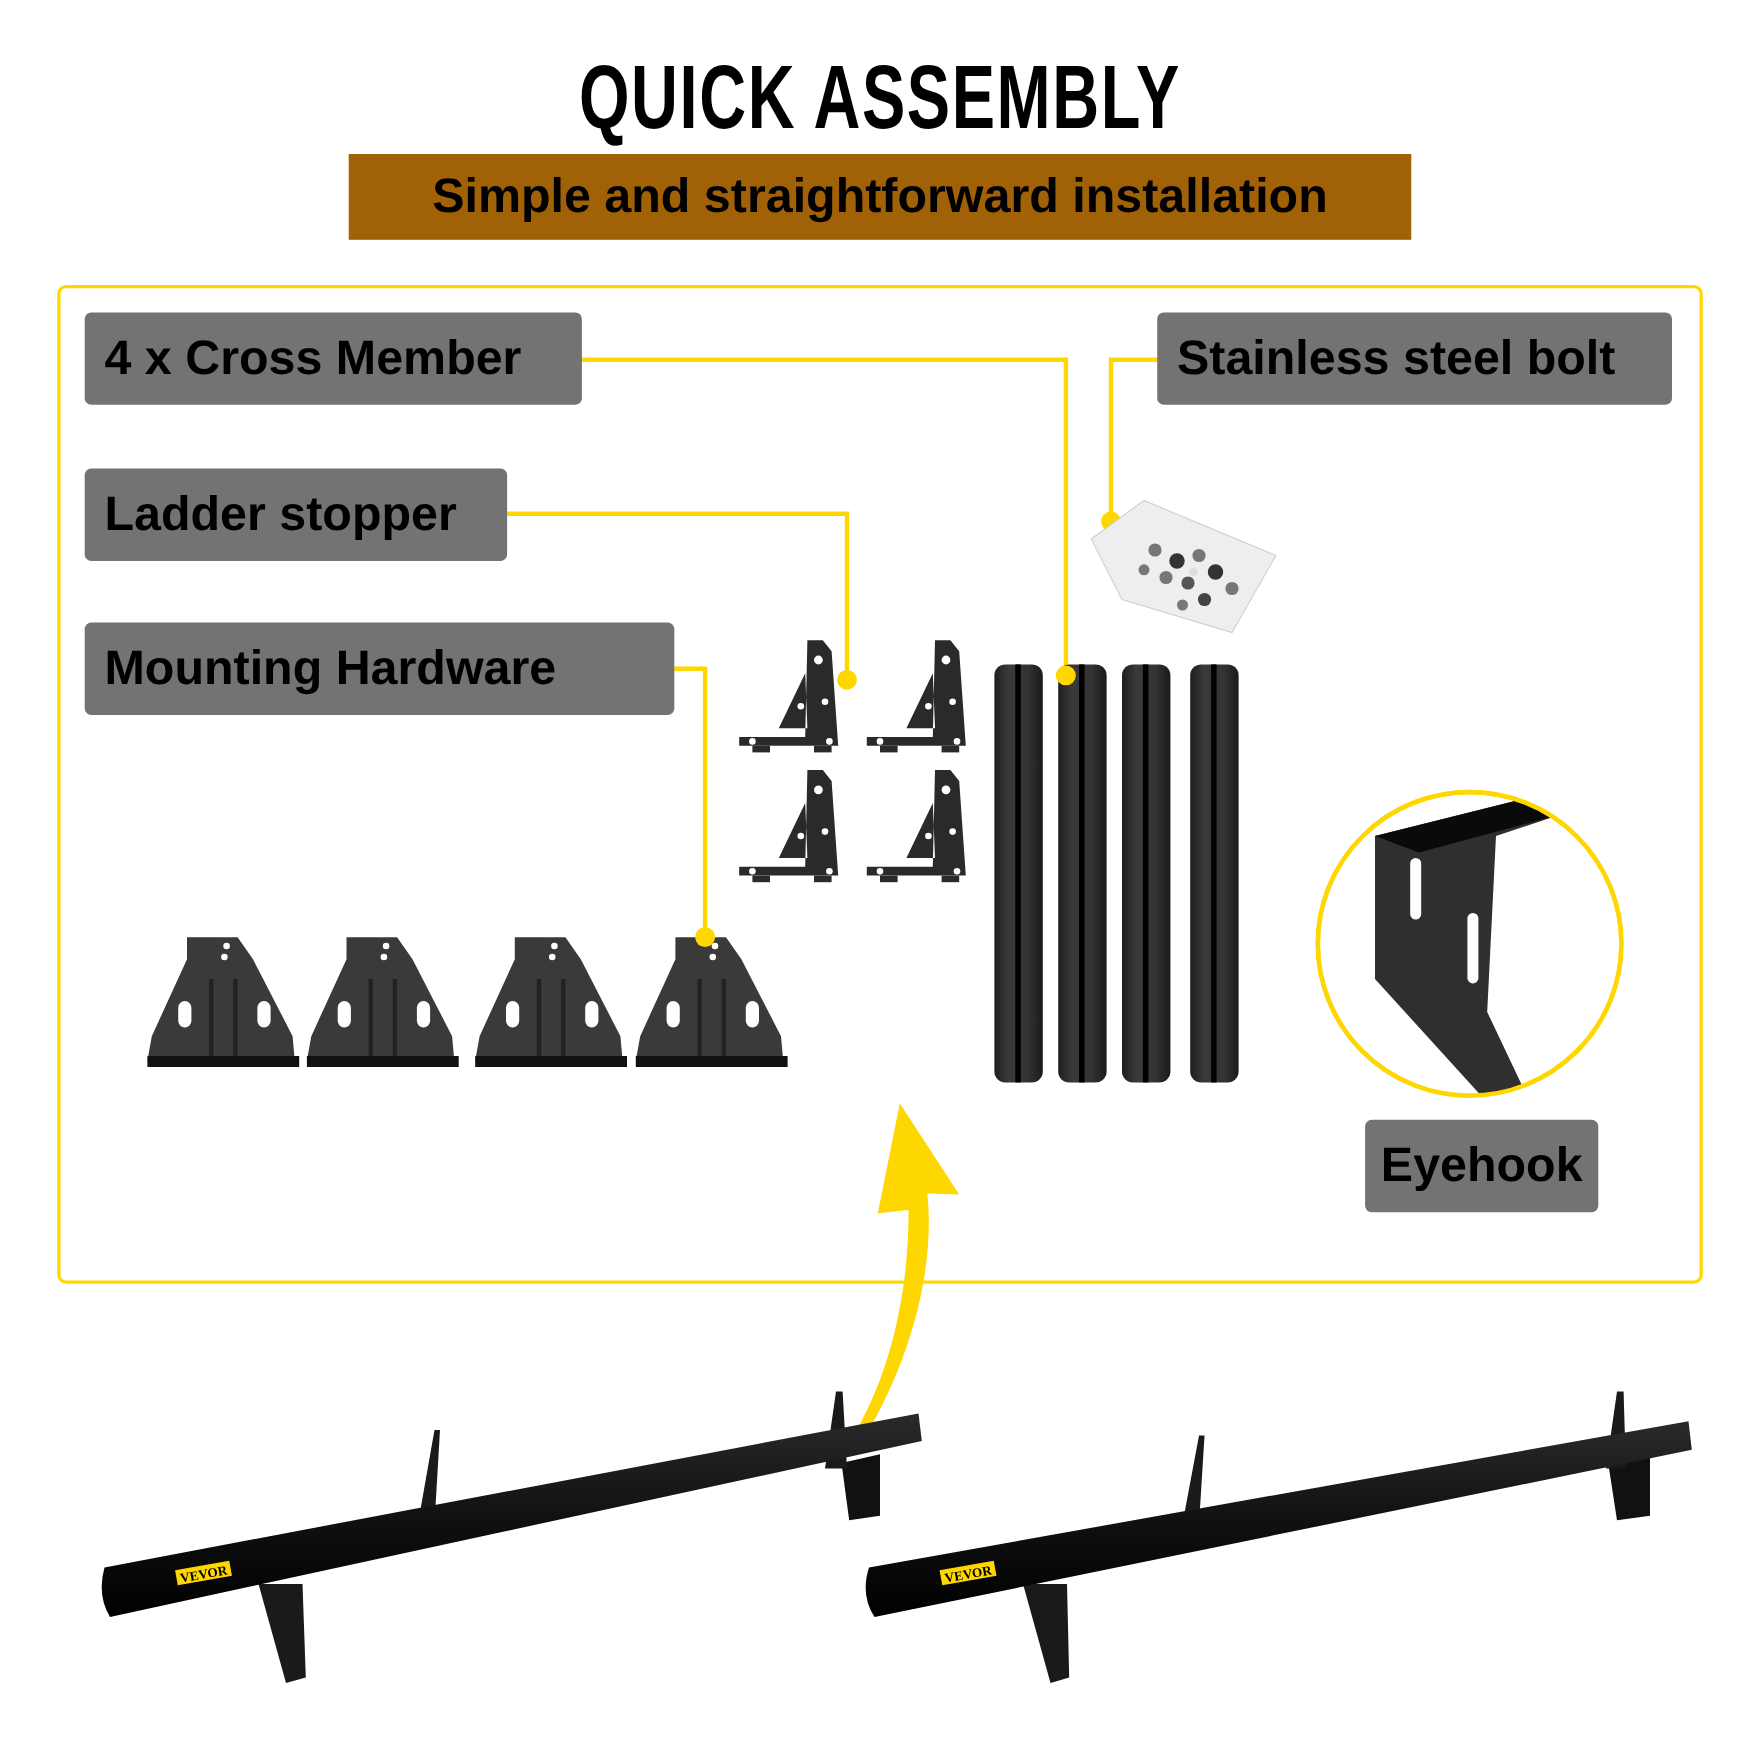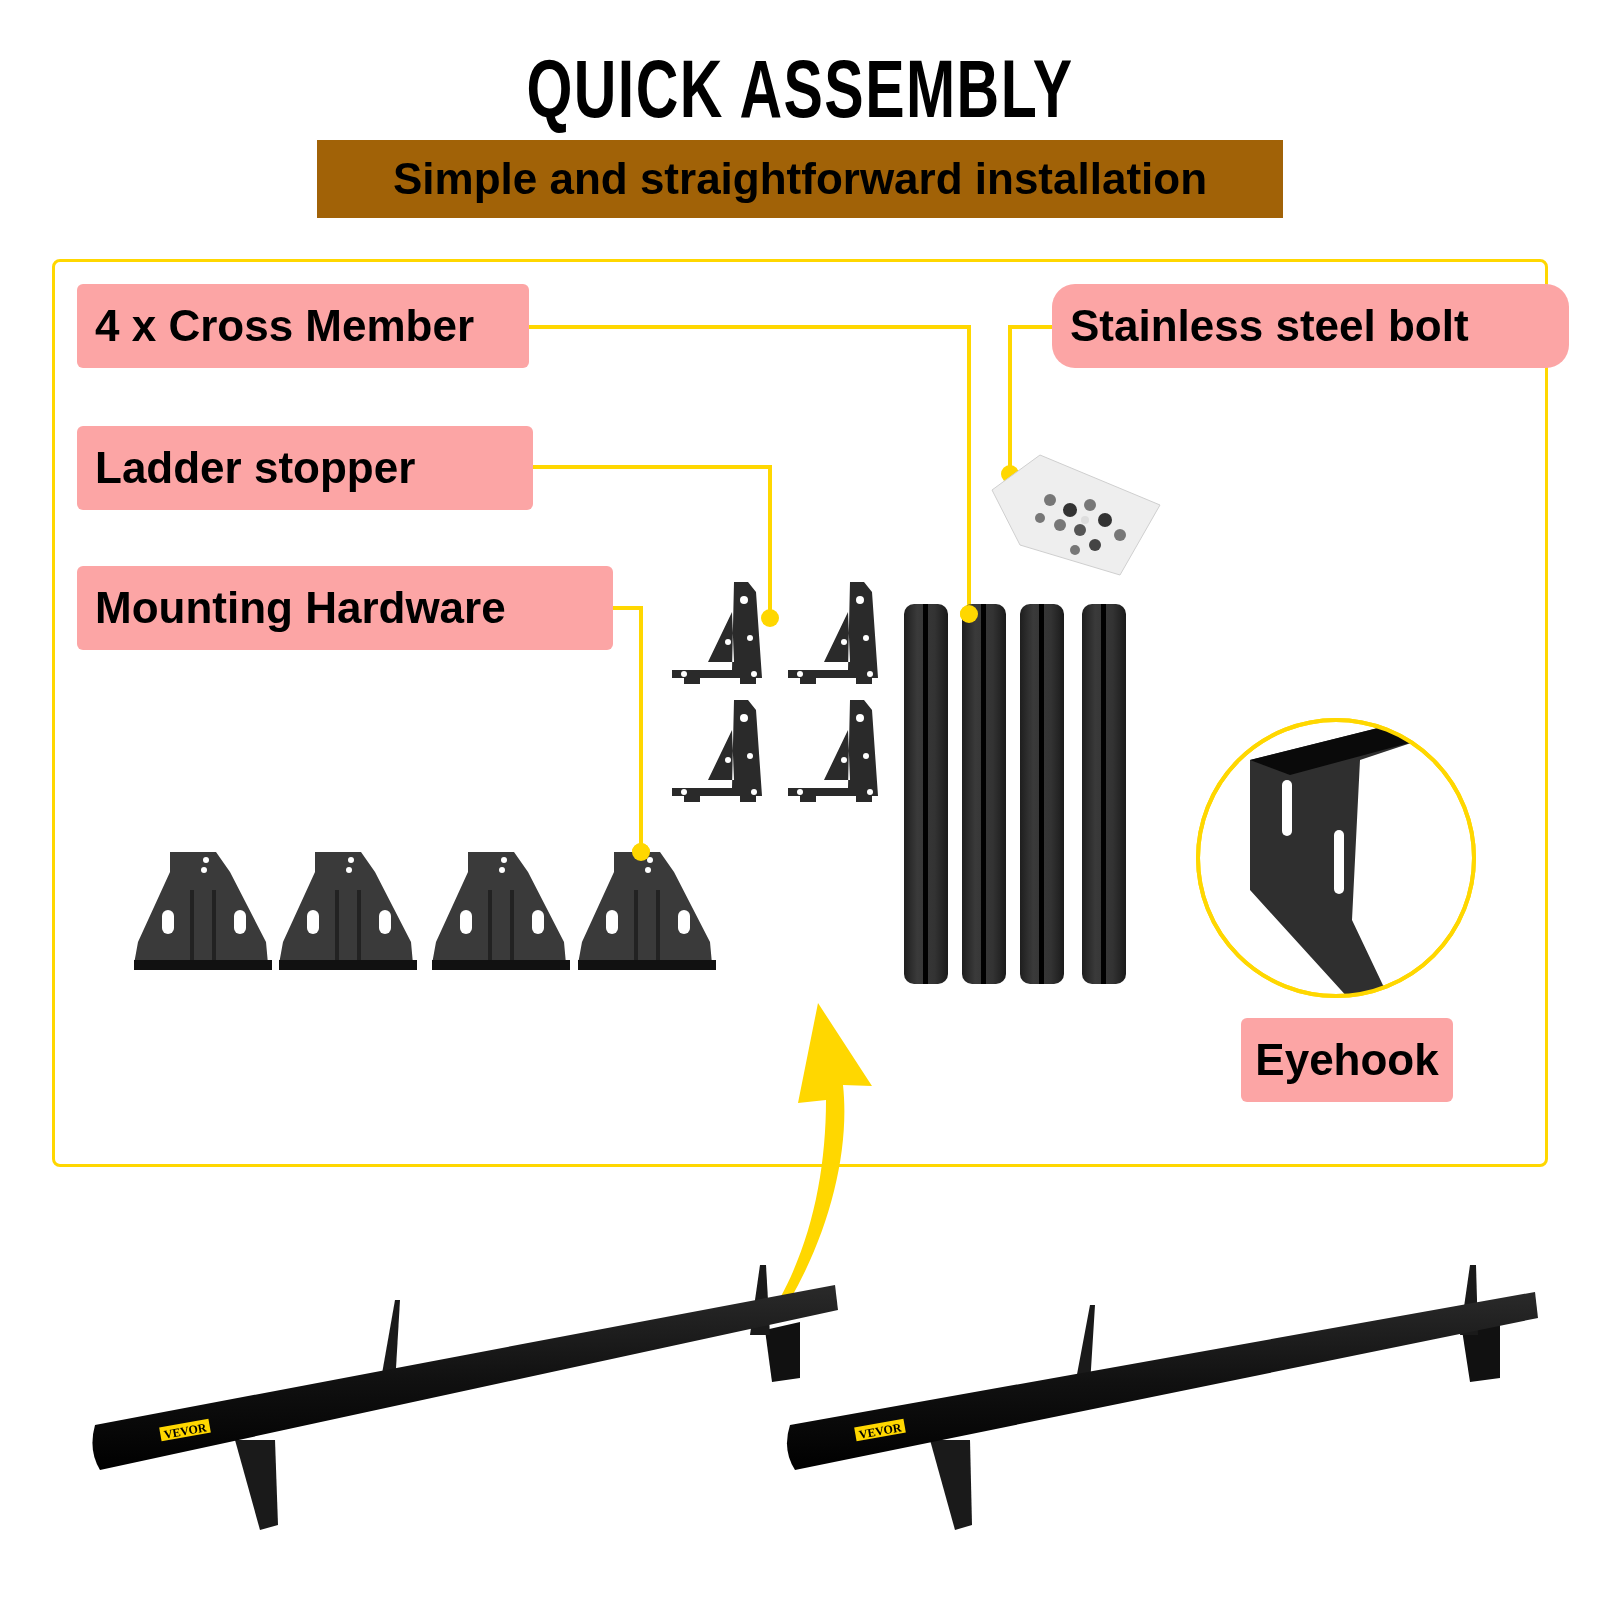--- a/index.html
+++ b/index.html
@@ -14,21 +14,21 @@
   .subtitle-bar {
     left:317px; top:140px; width:966px; height:78px; background:#a16207;
     display:flex; align-items:center; justify-content:center;
   }
   .subtitle-bar span { font-weight:700; font-size:44px; color:#000; }
   .frame {
     left:52px; top:259px; width:1496px; height:908px;
     border:3px solid #FFD700; border-radius:8px; box-sizing:border-box;
   }
   .label {
-    background:#fca5a5; border-radius:6px; display:flex; align-items:center;
+    background:#737373; border-radius:6px; display:flex; align-items:center;
     padding:0 18px; box-sizing:border-box; height:84px;
     font-weight:700; font-size:44px; color:#000; white-space:nowrap;
   }
   svg.overlay { position:absolute; left:0; top:0; }
 </style>
 </head>
 <body>
 
 <div class="abs title">QUICK ASSEMBLY</div>
 <div class="abs subtitle-bar">
@@ -245,24 +245,24 @@
     <path d="M1460,1335 L1470,1265 L1476,1265 L1478,1335 Z" fill="#1a1a1a"></path>
     <path d="M790,1425 L1535,1292 L1538,1318 L795,1470 Q782,1450 790,1425 Z" fill="url(#bar)"></path>
     <rect x="855" y="1423" width="50" height="14" fill="#FFD700" transform="rotate(-10 880 1430)"></rect>
     <text x="880" y="1435" font-family="Liberation Serif, serif" font-weight="700" font-size="12" fill="#000" text-anchor="middle" transform="rotate(-10 880 1430)">VEVOR</text>
   </g>
 </svg>
 
 <div class="abs label" style="left:77px; top:284px; width:452px;">
   <span>4 x Cross Member</span>
 </div>
-<div class="abs label" style="left:77px; top:426px; width:456px;">
+<div class="abs label" style="left:77px; top:426px; width:384px;">
   <span>Ladder stopper</span>
 </div>
 <div class="abs label" style="left:77px; top:566px; width:536px;">
   <span>Mounting Hardware</span>
 </div>
-<div class="abs label" style="left:1052px; top:284px; width:517px;border-radius:23px;">
+<div class="abs label" style="left:1052px; top:284px; width:468px;">
   <span>Stainless steel bolt</span>
 </div>
 <div class="abs label" style="left:1241px; top:1018px; width:212px; justify-content:center;">
   <span>Eyehook</span>
 </div>
 
 </body></html>

